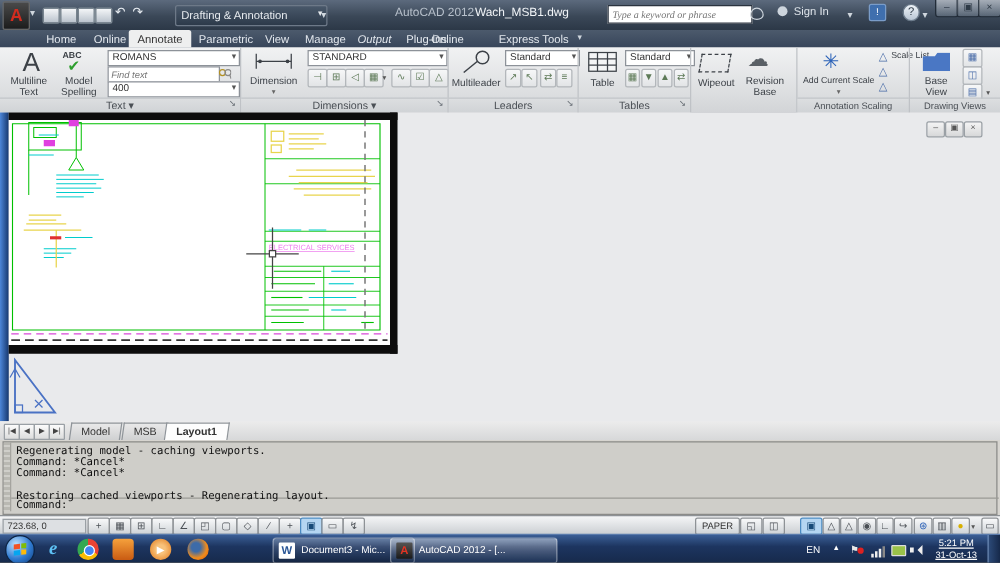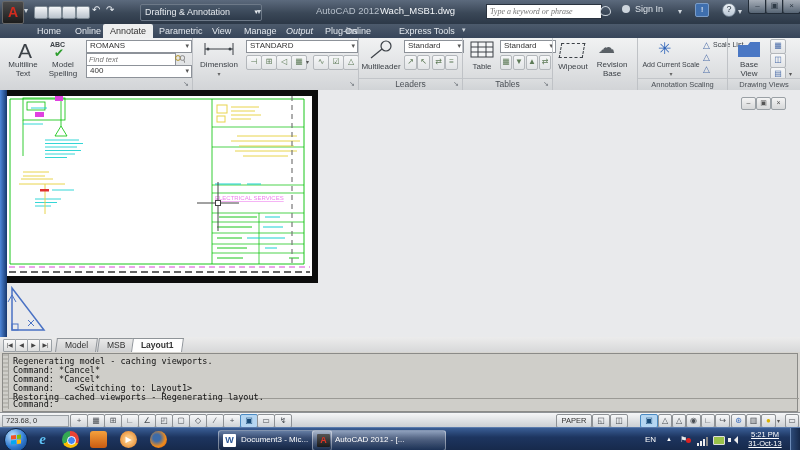--- a/index.html
+++ b/index.html
@@ -167,20 +167,21 @@
   </div>
   <input class="abs findin" style="left: 86px; top: 53px; width: 84px;" placeholder="Find text">
   <svg class="abs" style="left:175px;top:54px;" width="10" height="10">
       <circle cx="3" cy="4" r="2.4" fill="none" stroke="#b29024"></circle>
       <circle cx="7.4" cy="4" r="2.4" fill="none" stroke="#8a8a8a"></circle>
       <line x1="8.8" y1="6" x2="10" y2="9" stroke="#8a8a8a"></line>
     </svg>
   <div class="abs combo" style="left:86px;top:65px;width:98px;">
     <span>400</span><span class="dd">▾</span>
   </div>
+  <div class="abs pstrip" style="left:0px;width:192px;">Text ▾</div>
   <span class="abs launch" style="left:183px;">↘</span>
   <div class="abs pdiv" style="left:192px;"></div>
 
   <svg class="abs" style="left:203px;top:42px;" width="32" height="14">
     <line x1="2" y1="1" x2="2" y2="13" stroke="#3c4147"></line>
       <line x1="30" y1="1" x2="30" y2="13" stroke="#3c4147"></line>
     <line x1="2" y1="7" x2="30" y2="7" stroke="#3c4147"></line>
       <circle cx="5" cy="7" r="1.5" fill="#3c4147"></circle>
       <circle cx="27" cy="7" r="1.5" fill="#3c4147"></circle>
   </svg>
@@ -192,20 +193,21 @@
     <span>STANDARD</span><span class="dd">▾</span>
   </div>
   <span class="abs sbtn" style="left:246px;top:55px;">⊣</span>
   <span class="abs sbtn" style="left:261px;top:55px;">⊞</span>
   <span class="abs sbtn" style="left:276px;top:55px;">◁</span>
   <span class="abs sbtn" style="left:291px;top:55px;">▦</span>
   <span class="abs" style="left:306px;top:58px;font-size:6px;color:#555;">▾</span>
   <span class="abs sbtn" style="left:313px;top:55px;">∿</span>
   <span class="abs sbtn" style="left:328px;top:55px;">☑</span>
   <span class="abs sbtn" style="left:343px;top:55px;">△</span>
+  <div class="abs pstrip" style="left:193px;width:165px;">Dimensions ▾</div>
   <span class="abs launch" style="left:349px;">↘</span>
   <div class="abs pdiv" style="left:358px;"></div>
 
   <svg class="abs" style="left:368px;top:40px;" width="26" height="20">
     <circle cx="18" cy="6" r="5" fill="none" stroke="#3c4147" stroke-width="1.2"></circle>
     <line x1="3" y1="18" x2="14" y2="9" stroke="#3c4147" stroke-width="1.2"></line>
   </svg>
   <div class="abs bigbtn-label" style="left:360px;top:63px;width:42px;">
     <div>Multileader</div>
   </div>
@@ -397,21 +399,20 @@
     <span class="abs ltab" style="left:98px;"><span>MSB</span></span>
     <span class="abs ltab active" style="left:132px;"><span>Layout1</span></span>
   </div>
 
   <div id="cmd" class="abs">
     <div id="cmdbox" class="abs">
       <div id="cmdgrip" class="abs"></div>
       <div class="abs cline" style="top:2px;">Regenerating model - caching viewports.</div>
       <div class="abs cline" style="top:11px;">Command: *Cancel*</div>
       <div class="abs cline" style="top:20px;">Command: *Cancel*</div>
-      <div class="abs cline" style="top:29px;">Command:    &lt;Switching to: Layout1&gt;</div>
       <div id="cmdprompt" class="abs">Command:</div>
       <div class="abs cline" style="top:38px;">Restoring cached viewports - Regenerating layout.</div>
     </div>
   </div>
 
   <div id="status" class="abs">
     <div id="coords" class="abs">723.68, 0</div>
     <span class="abs stgl" style="left:70px;">+</span>
     <span class="abs stgl" style="left:87px;">▦</span>
     <span class="abs stgl" style="left:104px;">⊞</span>

